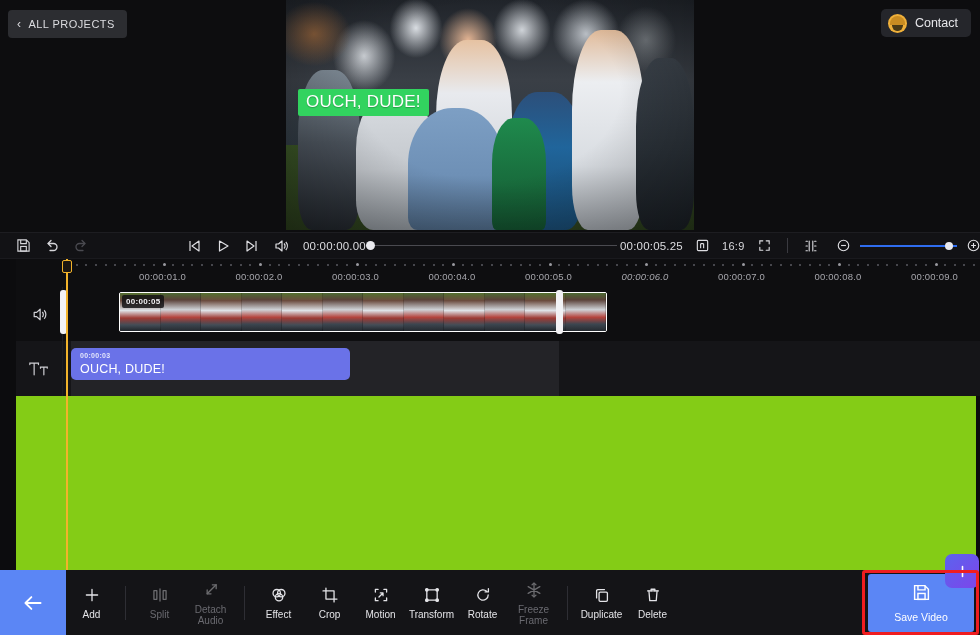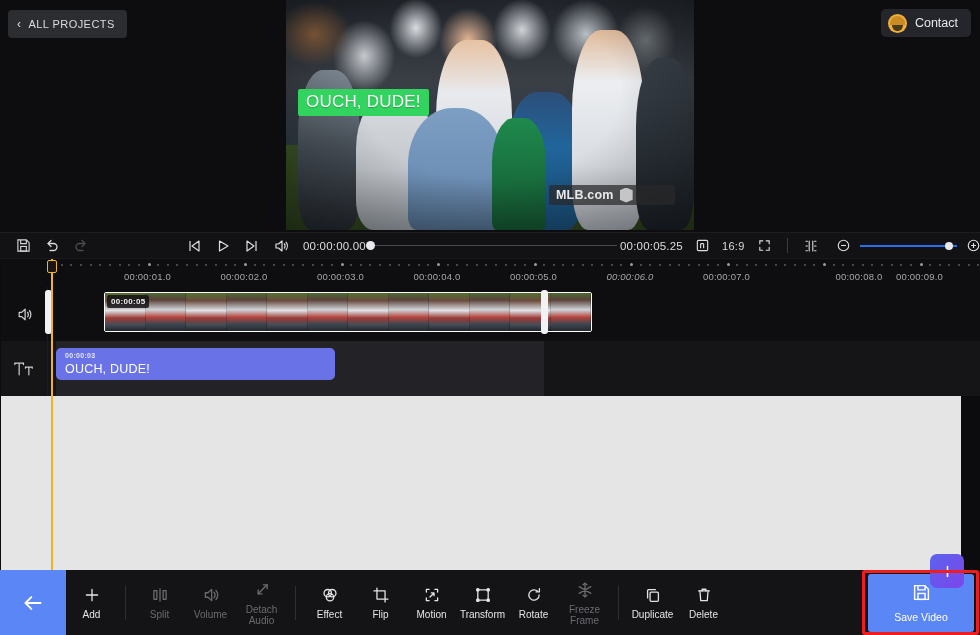--- a/index.html
+++ b/index.html
@@ -136,22 +136,22 @@
   .cb-right { position: absolute; left: 695px; display: flex; align-items: center; gap: 12px; }
   .ratio-lbl { font-size: 11px; color: #dadade; letter-spacing: .3px; }
   .cb-div { width: 1px; height: 15px; background: #3a3a40; margin: 0 3px; }
   .zoom-wrap { position: absolute; left: 836px; display: flex; align-items: center; gap: 9px; }
   .zoom-track { position: relative; width: 97px; height: 10px; display: flex; align-items: center; }
   .zoom-line { position: absolute; left: 0; right: 0; height: 2px; background: #2f6df0; }
   .zoom-knob { position: absolute; right: 4px; width: 8px; height: 8px; border-radius: 50%; background: #e9e9ee; }
 
   
   .timeline {
-    position: absolute; left: 1px; top: 259px; width: 960px; height: 311px;
-    background: #e5e5e5;
+    position: absolute; left: 16px; top: 259px; width: 960px; height: 311px;
+    background: #84cc16;
   }
   .ruler {
     position: absolute; left: 0; top: 0; width: 980px; height: 28px;
     background: #0e0e10; overflow: hidden;
   }
   .tick-dot { position: absolute; top: 5px; width: 2px; height: 2px; background: #5a5a60; border-radius: 50%; }
   .tick-dot.major { top: 4px; width: 3px; height: 3px; background: #9a9aa0; }
   .tick-lbl {
     position: absolute; top: 12px; font-size: 9.5px; color: #a6a6ac;
     letter-spacing: .2px; transform: translateX(-50%); white-space: nowrap;
@@ -290,24 +290,20 @@
         <div class="fig" style="left:122px; top:108px; width:96px;  height:122px; background:linear-gradient(180deg,#7d9fc4 0%,#6e90b6 55%,#4a6480 100%); border-radius:46% 46% 10% 10%;"></div>
         <div class="fig" style="left:222px; top:92px;  width:74px;  height:138px; background:linear-gradient(180deg,#2c4f7a 0%,#20659b 40%,#18486e 100%);"></div>
         <div class="fig" style="left:286px; top:30px;  width:72px;  height:200px; background:linear-gradient(180deg,#e1bb9a 0%,#eceef1 26%,#d8dce1 68%,#9ea3a9 100%);"></div>
         <div class="fig" style="left:350px; top:58px;  width:58px;  height:172px; background:linear-gradient(180deg,#3a4149 0%,#2a3138 55%,#1b2026 100%);"></div>
         <div class="fig" style="left:206px; top:118px; width:54px;  height:112px; background:linear-gradient(180deg,#1f8a4d 0%,#186b3c 60%,#124d2c 100%); border-radius:40% 40% 8% 8%;"></div>
       </div>
       <div class="pv-vig"></div>
 
       <div class="caption">OUCH, DUDE!</div>
 
-      <div class="watermark">
-        <span>MLB.com</span>
-        <span class="wm-logo"></span>
-      </div>
     </div>
   </div>
 
   <div class="ctrlbar">
 
     <div class="cb-left">
       <span class="ico">
         <svg width="15" height="15" viewBox="0 0 16 16" fill="none" stroke="#d6d6da" stroke-width="1.2">
           <path d="M2 2h9l3 3v9H2z"></path>
             <path d="M5 2v4h6V2"></path>
@@ -509,21 +505,21 @@
           <div class="tick-dot" style="left: 976.4px;"></div>
         </div>
       <div id="ruler-labels">
           <div class="tick-lbl" style="left: 146.5px;">00:00:01.0</div>
           <div class="tick-lbl" style="left: 243px;">00:00:02.0</div>
           <div class="tick-lbl" style="left: 339.5px;">00:00:03.0</div>
           <div class="tick-lbl" style="left: 436px;">00:00:04.0</div>
           <div class="tick-lbl" style="left: 532.5px;">00:00:05.0</div>
           <div class="tick-lbl" style="left: 629px; font-style: italic;">00:00:06.0</div>
           <div class="tick-lbl" style="left: 725.5px;">00:00:07.0</div>
-          <div class="tick-lbl" style="left: 822px; margin-left: 36px;">00:00:08.0</div>
+          <div class="tick-lbl" style="left: 822px;">00:00:08.0</div>
           <div class="tick-lbl" style="left: 918.5px;">00:00:09.0</div>
         </div>
     </div>
 
     <div class="tracks">
 
       <div class="track-row row-a">
         <div class="track-head">
           <span class="ico">
             <svg width="17" height="17" viewBox="0 0 16 16" fill="none" stroke="#cfcfd4" stroke-width="1.15" stroke-linejoin="round">
@@ -608,30 +604,20 @@
               <path d="M8 2.6v10.8"></path>
               <path d="M5.2 4.2v7.6M2.6 4.2v7.6M2.6 4.2h2.6M2.6 11.8h2.6"></path>
               <path d="M10.8 4.2v7.6M13.4 4.2v7.6M10.8 4.2h2.6M10.8 11.8h2.6"></path>
             </svg>
           </span>
           <span class="t-lbl">Split</span>
         </div>
         <div class="tool disabled">
           <span class="t-ico">
             <svg width="18" height="18" viewBox="0 0 16 16" fill="none" stroke="#e4e4e8" stroke-width="1.15" stroke-linecap="round" stroke-linejoin="round">
-              <path d="M3 6h2.3L8.6 3v10L5.3 10H3z"></path>
-              <path d="M10.6 5.6a3.3 3.3 0 0 1 0 4.8"></path>
-              <path d="M12.4 4a5.8 5.8 0 0 1 0 8"></path>
-            </svg>
-          </span>
-          <span class="t-lbl">Volume</span>
-        </div>
-        <div class="tool disabled">
-          <span class="t-ico">
-            <svg width="18" height="18" viewBox="0 0 16 16" fill="none" stroke="#e4e4e8" stroke-width="1.15" stroke-linecap="round" stroke-linejoin="round">
               <path d="M12.6 3.4 4.6 11.4"></path>
               <path d="M12.6 3.4H9.2M12.6 3.4v3.4"></path>
               <path d="M4.6 11.4H8M4.6 11.4V8"></path>
             </svg>
           </span>
           <span class="t-lbl">Detach<br>Audio</span>
         </div>
         <div class="tool-div"></div>
         <div class="tool">
           <span class="t-ico">
@@ -643,21 +629,21 @@
           </span>
           <span class="t-lbl">Effect</span>
         </div>
         <div class="tool">
           <span class="t-ico">
             <svg width="18" height="18" viewBox="0 0 16 16" fill="none" stroke="#e4e4e8" stroke-width="1.15" stroke-linecap="round" stroke-linejoin="round">
               <path d="M4.4 1.8v9.8h9.8"></path>
               <path d="M1.8 4.4h9.8v9.8"></path>
             </svg>
           </span>
-          <span class="t-lbl">Flip</span>
+          <span class="t-lbl">Crop</span>
         </div>
         <div class="tool">
           <span class="t-ico">
             <svg width="18" height="18" viewBox="0 0 16 16" fill="none" stroke="#e4e4e8" stroke-width="1.15" stroke-linecap="round" stroke-linejoin="round">
               <path d="M3 3h2.4M3 3v2.4M13 3h-2.4M13 3v2.4M3 13h2.4M3 13v-2.4M13 13h-2.4M13 13v-2.4" stroke-dasharray="0"></path>
               <path d="M6.2 9.8 9.8 6.2M9.8 6.2H7.4M9.8 6.2v2.4"></path>
             </svg>
           </span>
           <span class="t-lbl">Motion</span>
         </div>

